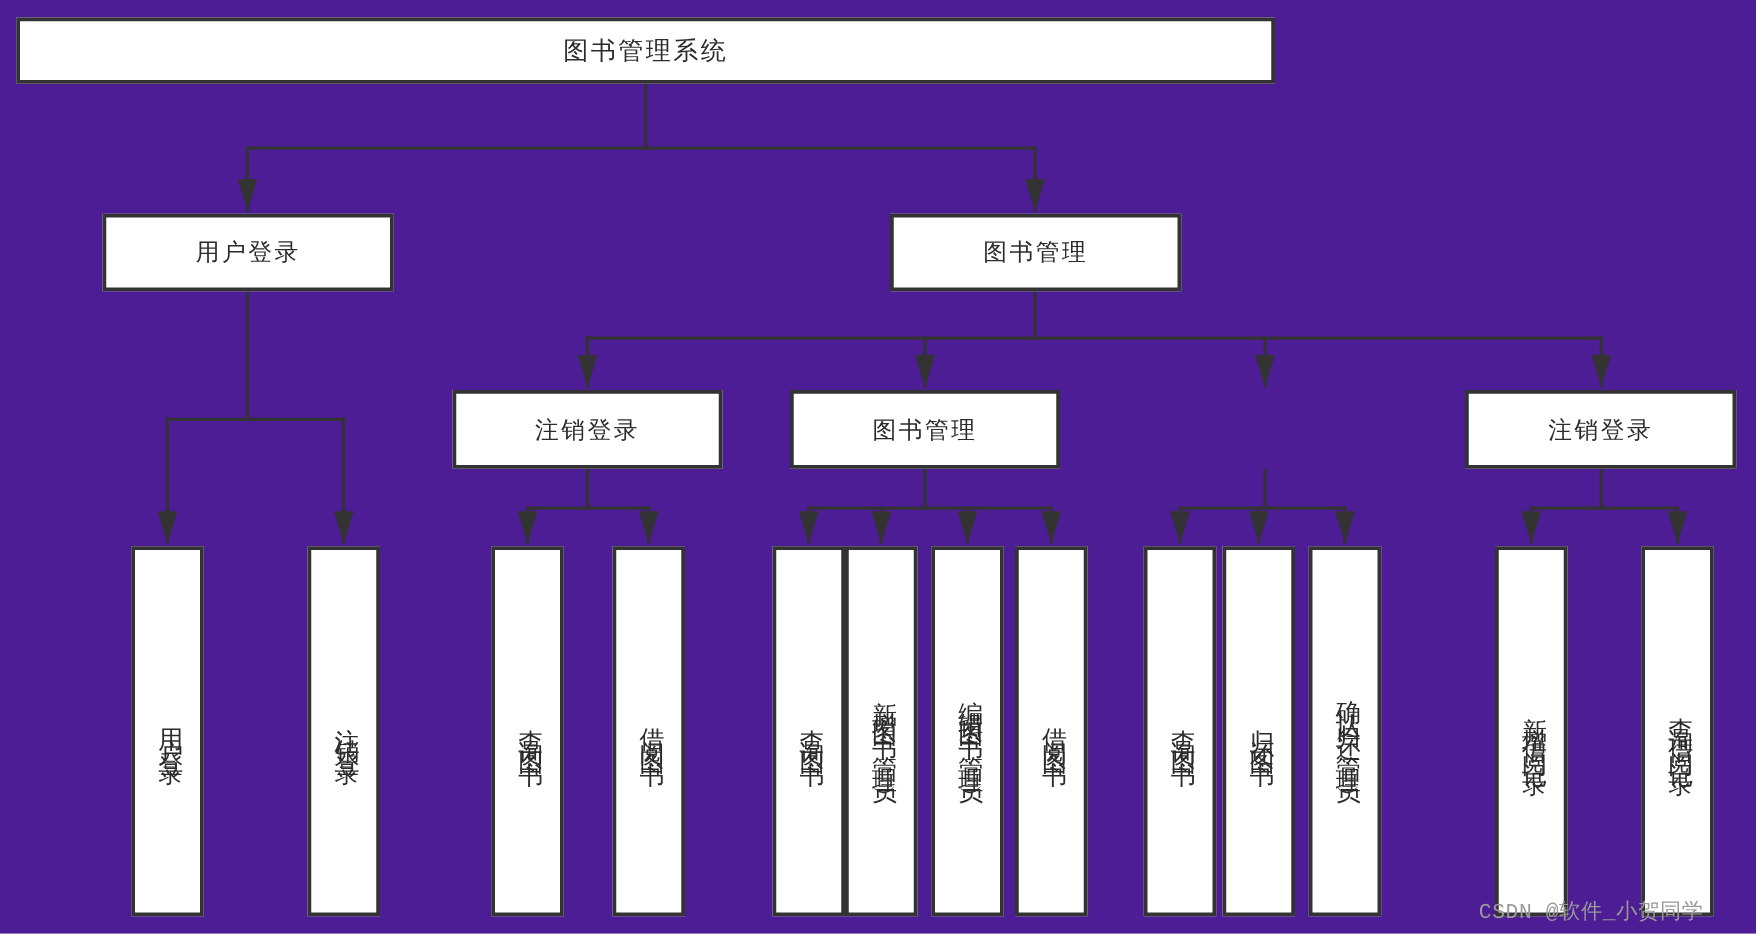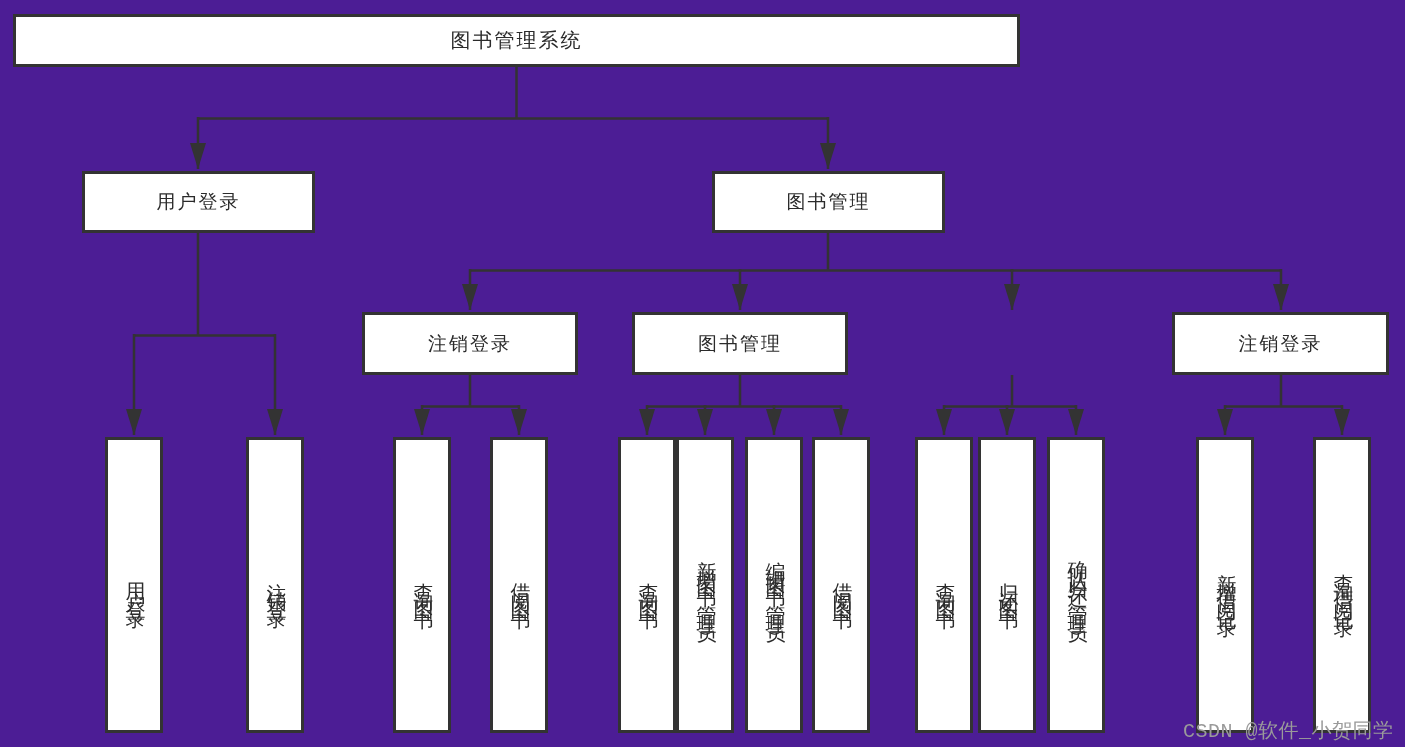--- a/index.html
+++ b/index.html
@@ -26,21 +26,21 @@
     writing-mode:vertical-rl;
     text-orientation:mixed;
     font-size:20px;
     letter-spacing:9px;
     line-height:1;
     white-space:nowrap;
   }
   .watermark{
     position:absolute;
     left:1183px;top:717px;
-    font-size:20px;
+    font-size:17px;
     color:#9a9a9a;
     letter-spacing:0.5px;
     z-index:5;
     white-space:nowrap;
   }
 </style>
 </head>
 <body>
 
 <div class="canvas">

